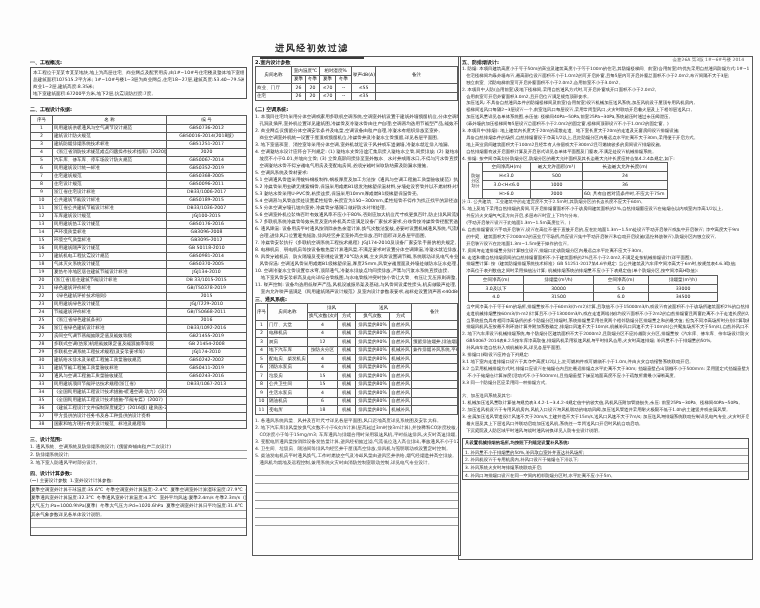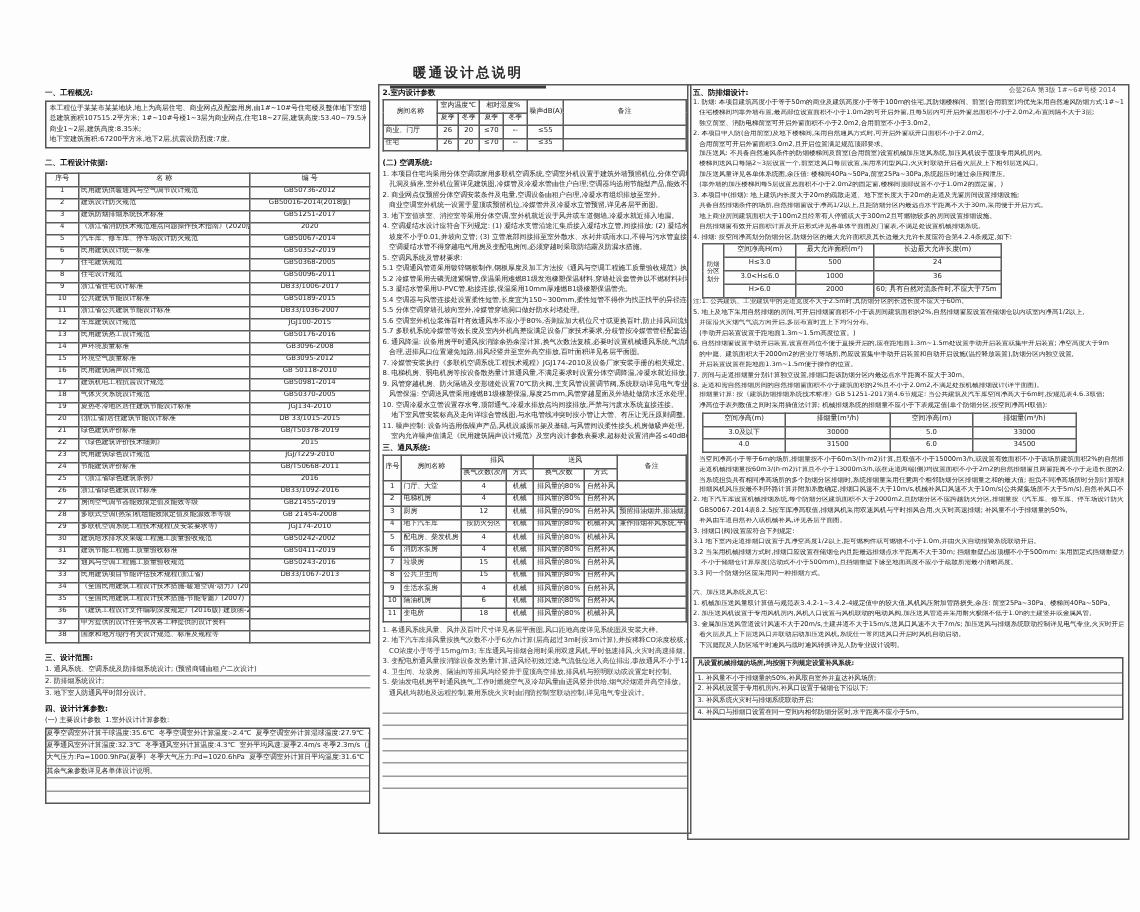--- a/index.html
+++ b/index.html
@@ -36,21 +36,21 @@
   #smoke-table{width:250px;margin-left:6px;}
   .mkbox{border:1px solid #555;margin-top:3px;}
   .mkbox .mh{font-weight:bold;padding:1px 2px;border-bottom:1px solid #8a8a8a;white-space:pre;overflow:hidden;}
   .mkbox .pline{border-bottom:1px solid #9a9a9a;height:8.4px;line-height:8px;padding:0 2px;}
   .mkbox .pline:last-child{border-bottom:none;}
   .note-sm{color:#333;}
 </style>
 </head>
 <body>
 
-<div class="title">暖通设计总说明</div>
+<div class="title">进风经初效过滤</div>
 <div class="rev">会签26A 第3版 1#~6#号楼 2014</div>
 
 <div class="col" id="col-left">
   <div class="h">一、工程概况:</div>
   <div class="pbox">
     <div>
         <div class="pline">本工程位于某某市某某地块,地上为高层住宅、商业网点及配套用房,由1#~10#号住宅楼及整体地下室组成;本工程</div>
         <div class="pline">总建筑面积107515.2平方米; 1#~10#号楼1~3层为商业网点,住宅18~27层,建筑高度:53.40~79.5米, S1#~S3#</div>
         <div class="pline">商业1~2层,建筑高度:8.35米;</div>
         <div class="pline">地下室建筑面积:67200平方米,地下2层,抗震设防烈度:7度。</div>

